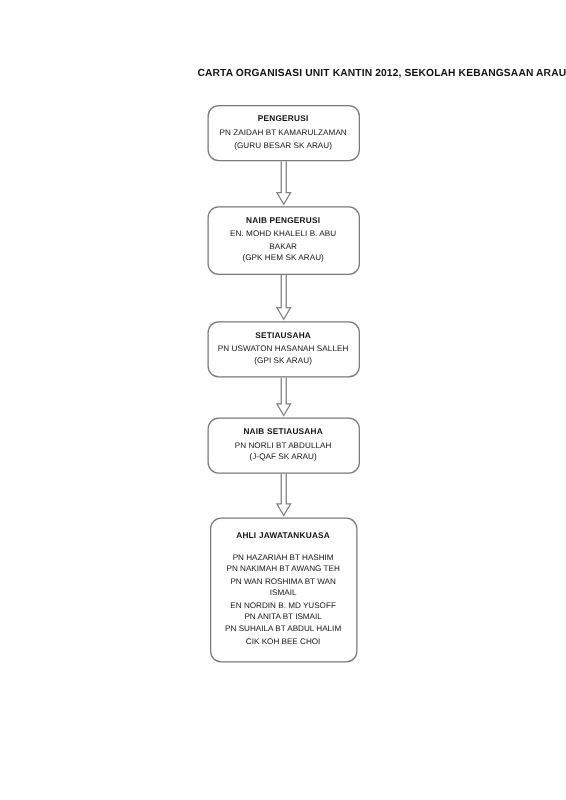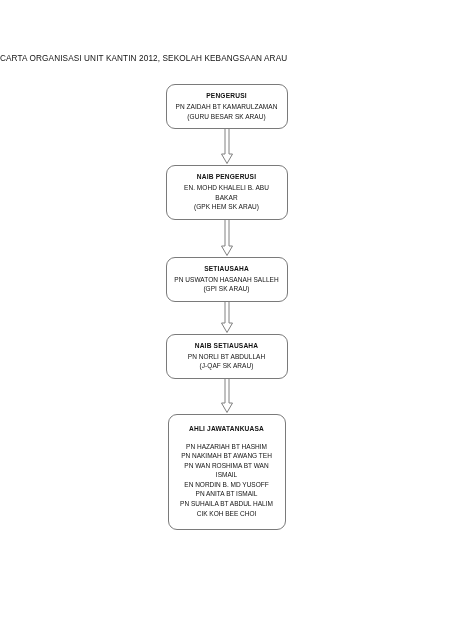--- a/index.html
+++ b/index.html
@@ -22,24 +22,24 @@
     left: 0; top: 0;
     width: 453px;
     height: 640px;
     background: #ffffff;
   }
 
   #chart-title {
     position: absolute;
     left: 0;
     top: 54px;
-    width: 397px;
-    text-align: left;
+    width: 453px;
+    text-align: right;
     font-size: 8.2px;
-    font-weight: normal;
+    font-weight: bold;
     letter-spacing: 0.12px;
     color: #111111;
     white-space: nowrap;
   }
 
   #org-flow {
     position: absolute;
     left: 0;
     top: 84px;
     width: 453px;

